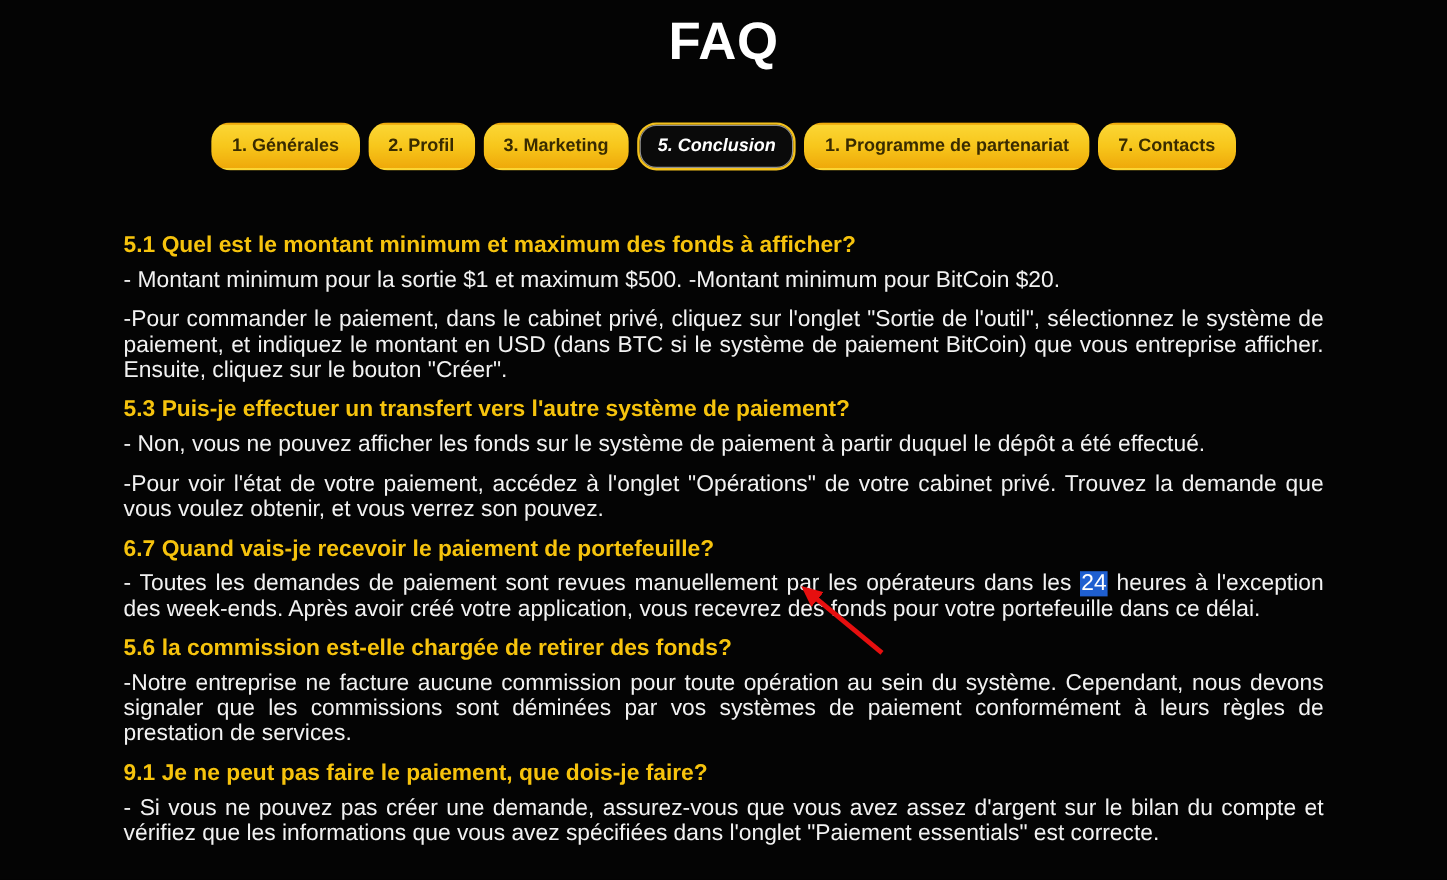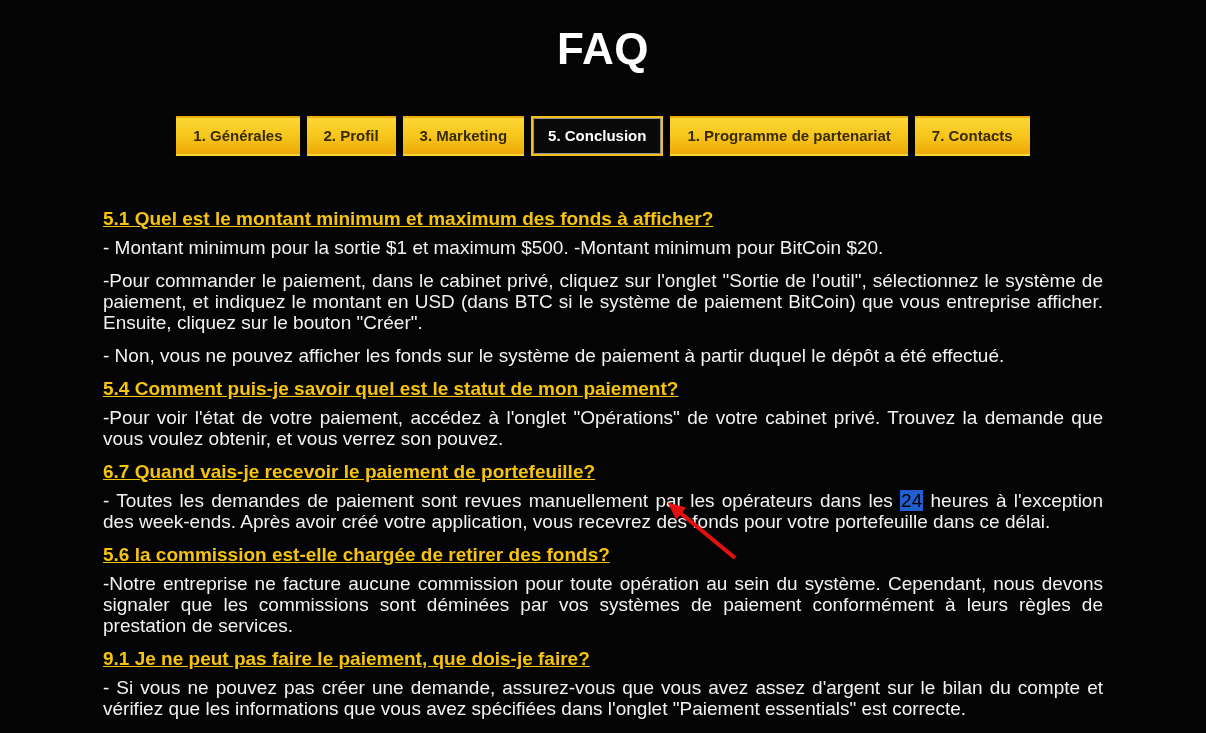--- a/index.html
+++ b/index.html
@@ -13,81 +13,81 @@
     font-family: "Liberation Sans", "DejaVu Sans", sans-serif;
   }
   .page {
     position: relative;
     width: 1206px;
     height: 733px;
     background: #040404;
   }
   .page-title {
     margin: 0;
-    padding-top: 24px;
+    padding-top: 10px;
     text-align: center;
     color: #ffffff;
     font-size: 44px;
     line-height: 50px;
     font-weight: 700;
     letter-spacing: 0.5px;
   }
   .tabs {
     margin-top: 42px;
     display: flex;
     justify-content: center;
     gap: 7px;
   }
   .tab {
     display: inline-block;
     box-sizing: border-box;
     padding: 9px 15px;
     border: 2px solid transparent;
-    border-radius: 0;
+    border-radius: 16px;
     background: linear-gradient(180deg, #fbd634 0%, #f7c61b 50%, #efa90a 100%);
     color: #392b00;
     font-size: 15px;
     line-height: 18px;
     font-weight: 700;
     cursor: pointer;
     white-space: nowrap;
     font-family: inherit;
   }
   .tab.active {
     background: #0a0a0a;
     color: #ffffff;
     border-color: #f2c01c;
     box-shadow: inset 0 0 0 1px rgba(255,255,255,0.55);
+    font-style: italic;
   }
   .content {
     width: 1000px;
     margin: 52px auto 0 auto;
   }
   .faq-item {
     position: relative;
     margin-bottom: 12px;
   }
   .faq-question {
     margin: 0 0 7px 0;
     color: #f6c30d;
     font-size: 19px;
     line-height: 22px;
     font-weight: 700;
-    text-decoration: underline;
   }
   .faq-answer {
     margin: 0;
     color: #f2f2f2;
     font-size: 19px;
     line-height: 21px;
     text-align: justify;
   }
   .hl {
     background: #1f5fd0;
-    color: #000000;
+    color: #ffffff;
     padding: 0 1px;
   }
   .arrow-wrap {
     position: absolute;
     left: 554px;
     top: 35px;
     width: 92px;
     height: 68px;
     pointer-events: none;
   }
@@ -113,25 +113,25 @@
     <div class="faq-item">
       <h2 class="faq-question">5.1 Quel est le montant minimum et maximum des fonds à afficher?</h2>
       <p class="faq-answer">- Montant minimum pour la sortie $1 et maximum $500. -Montant minimum pour BitCoin $20.</p>
     </div>
 
     <div class="faq-item">
       <p class="faq-answer">-Pour commander le paiement, dans le cabinet privé, cliquez sur l'onglet "Sortie de l'outil", sélectionnez le système de paiement, et indiquez le montant en USD (dans BTC si le système de paiement BitCoin) que vous entreprise afficher. Ensuite, cliquez sur le bouton "Créer".</p>
     </div>
 
     <div class="faq-item">
+      <h2 class="faq-question">5.3 Puis-je effectuer un transfert vers l'autre système de paiement?</h2>
       <p class="faq-answer">- Non, vous ne pouvez afficher les fonds sur le système de paiement à partir duquel le dépôt a été effectué.</p>
     </div>
 
     <div class="faq-item">
-      <h2 class="faq-question">5.4 Comment puis-je savoir quel est le statut de mon paiement?</h2>
       <p class="faq-answer">-Pour voir l'état de votre paiement, accédez à l'onglet "Opérations" de votre cabinet privé. Trouvez la demande que vous voulez obtenir, et vous verrez son pouvez.</p>
     </div>
 
     <div class="faq-item">
       <h2 class="faq-question">6.7 Quand vais-je recevoir le paiement de portefeuille?</h2>
       <p class="faq-answer"><span>- Toutes les demandes de paiement sont revues manuellement par les opérateurs dans les </span><span class="hl">24</span><span> heures à l'exception des week-ends. Après avoir créé votre application, vous recevrez des fonds pour votre portefeuille dans ce délai.</span></p>
       <div class="arrow-wrap">
         <svg width="92" height="68" viewBox="0 0 92 68" xmlns="http://www.w3.org/2000/svg">
           <defs>
             <marker id="ah" markerUnits="strokeWidth" markerWidth="4.4" markerHeight="4" refX="3" refY="2" orient="auto">

